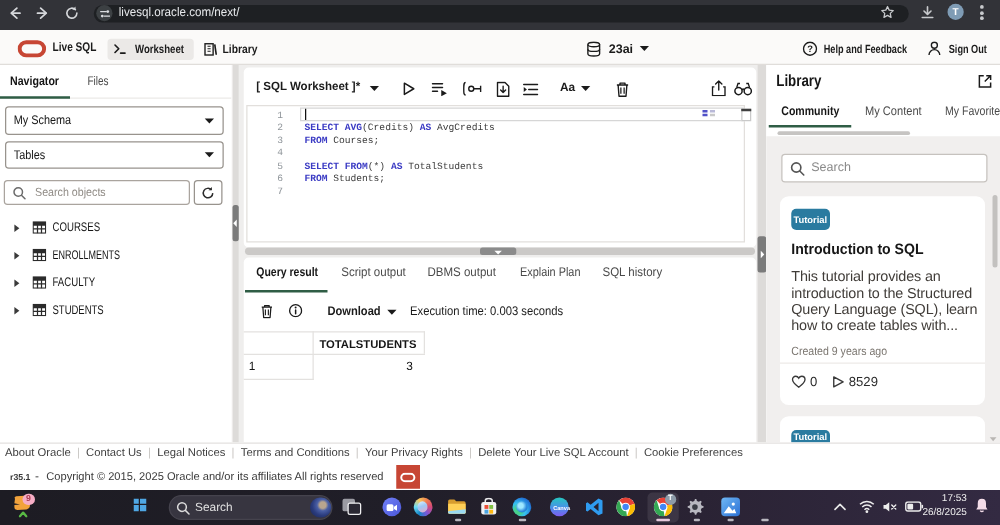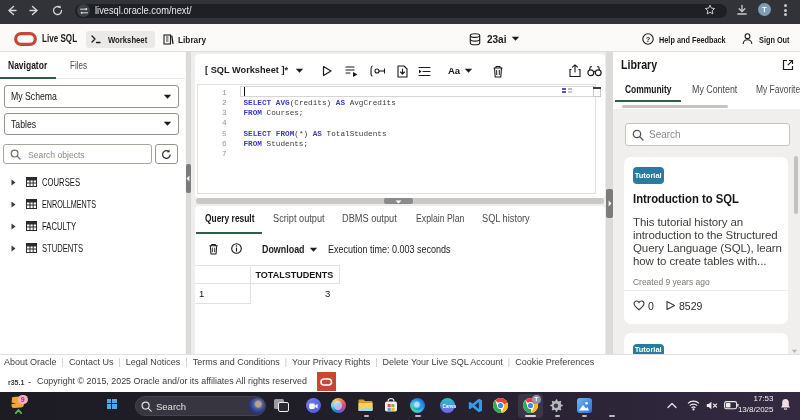--- a/index.html
+++ b/index.html
@@ -296,21 +296,21 @@
 <div class="abs" style="left:624.5px;top:122.5px;width:165px;height:23.5px;background:#fff;border:1px solid #c6c2be;border-radius:3px;"></div>
 <svg class="abs" style="left:632px;top:128.5px" width="12" height="12" viewBox="0 0 12 12">
     <circle cx="5" cy="5" r="3.7" fill="none" stroke="#555" stroke-width="1.3"></circle>
     <path d="M7.8 7.8 L11 11" stroke="#555" stroke-width="1.3" stroke-linecap="round"></path>
   </svg>
 <div class="abs" style="left:649px;top:129px;font-size:10px;color:#8a8a8a;">Search</div>
 
 <div class="abs" style="left:624px;top:156.5px;width:164px;height:167px;background:#fff;border-radius:7px;"></div>
 <div class="abs" style="left:632.5px;top:166.5px;width:31.5px;height:17px;background:#2a7ba0;border-radius:4px;color:#fff;font-size:7.5px;font-weight:700;text-align:center;line-height:17px;">Tutorial</div>
 <div class="abs" style="left:633px;top:192.3px;font-size:12px;font-weight:700;color:#161616;white-space:nowrap;transform:scaleX(0.94);transform-origin:0 0;">Introduction to SQL</div>
-<div class="abs" style="left:633px;top:215.5px;font-size:11.5px;color:#403c38;line-height:13px;width:156px;letter-spacing:-0.1px;">This tutorial history an introduction to the Structured Query Language (SQL), learn how to create tables with...</div>
+<div class="abs" style="left:633px;top:215.5px;font-size:11.5px;color:#403c38;line-height:13px;width:156px;letter-spacing:-0.1px;">This tutorial provides an introduction to the Structured Query Language (SQL), learn how to create tables with...</div>
 <div class="abs" style="left:633px;top:275.5px;font-size:9.5px;color:#7a756f;transform:scaleX(0.89);transform-origin:0 0;">Created 9 years ago</div>
 <div class="abs" style="left:624px;top:290.3px;width:164px;height:1px;background:#edeae8;"></div>
 <svg class="abs" style="left:633px;top:300px" width="12" height="11" viewBox="0 0 12 11">
     <path d="M6 9.8 C2.5 7.2 1 5.5 1 3.6 C1 2.2 2.1 1 3.6 1 C4.6 1 5.5 1.6 6 2.5 C6.5 1.6 7.4 1 8.4 1 C9.9 1 11 2.2 11 3.6 C11 5.5 9.5 7.2 6 9.8 Z" fill="none" stroke="#3a3a3a" stroke-width="1.1"></path>
   </svg>
 <div class="abs" style="left:648px;top:299.5px;font-size:10.5px;color:#2b2b2b;">0</div>
 <svg class="abs" style="left:664.5px;top:300px" width="11" height="11" viewBox="0 0 11 11">
     <path d="M2 1.5 L9.5 5.5 L2 9.5 Z" fill="none" stroke="#3a3a3a" stroke-width="1.1" stroke-linejoin="round"></path>
   </svg>
 <div class="abs" style="left:679px;top:299.5px;font-size:10.5px;color:#2b2b2b;">8529</div>
@@ -445,18 +445,18 @@
   <svg class="abs" style="left:705.5px;top:400.5px" width="12" height="9" viewBox="0 0 12 9">
       <path d="M0.8 3 H2.6 L5.4 0.8 V8.2 L2.6 6 H0.8 Z" fill="#ececec"></path>
       <path d="M7.4 3 L10.6 6.2 M10.6 3 L7.4 6.2" stroke="#ececec" stroke-width="1.1" stroke-linecap="round"></path>
     </svg>
   <svg class="abs" style="left:723.5px;top:400.8px" width="15" height="9" viewBox="0 0 15 9">
       <rect x="0.6" y="0.6" width="12" height="7.2" rx="1.8" fill="none" stroke="#ececec" stroke-width="1.1"></rect>
       <rect x="1.9" y="1.9" width="4.6" height="4.6" rx="0.8" fill="#ececec"></rect>
       <rect x="13.2" y="2.7" width="1.3" height="3" rx="0.65" fill="#ececec"></rect>
     </svg>
   <div class="abs" style="left:700px;top:393.5px;width:73.5px;height:9px;font-size:8px;color:#f0f0f0;text-align:right;">17:53</div>
-  <div class="abs" style="left:700px;top:404.5px;width:73.5px;height:9px;font-size:8px;color:#f0f0f0;text-align:right;">13/8/2025</div>
+  <div class="abs" style="left:700px;top:404.5px;width:73.5px;height:9px;font-size:8px;color:#f0f0f0;text-align:right;">26/8/2025</div>
   <svg class="abs" style="left:779px;top:398px" width="13" height="13" viewBox="0 0 13 13">
       <path d="M6.5 1 Q9.8 1 9.8 4.5 L9.8 7.5 L11 9.5 L2 9.5 L3.2 7.5 L3.2 4.5 Q3.2 1 6.5 1 Z" fill="#f3dce8"></path>
       <path d="M5.2 10.5 Q6.5 12 7.8 10.5" stroke="#f3dce8" stroke-width="1.2" fill="none"></path>
     </svg>
 </div>
 
 </body></html>

